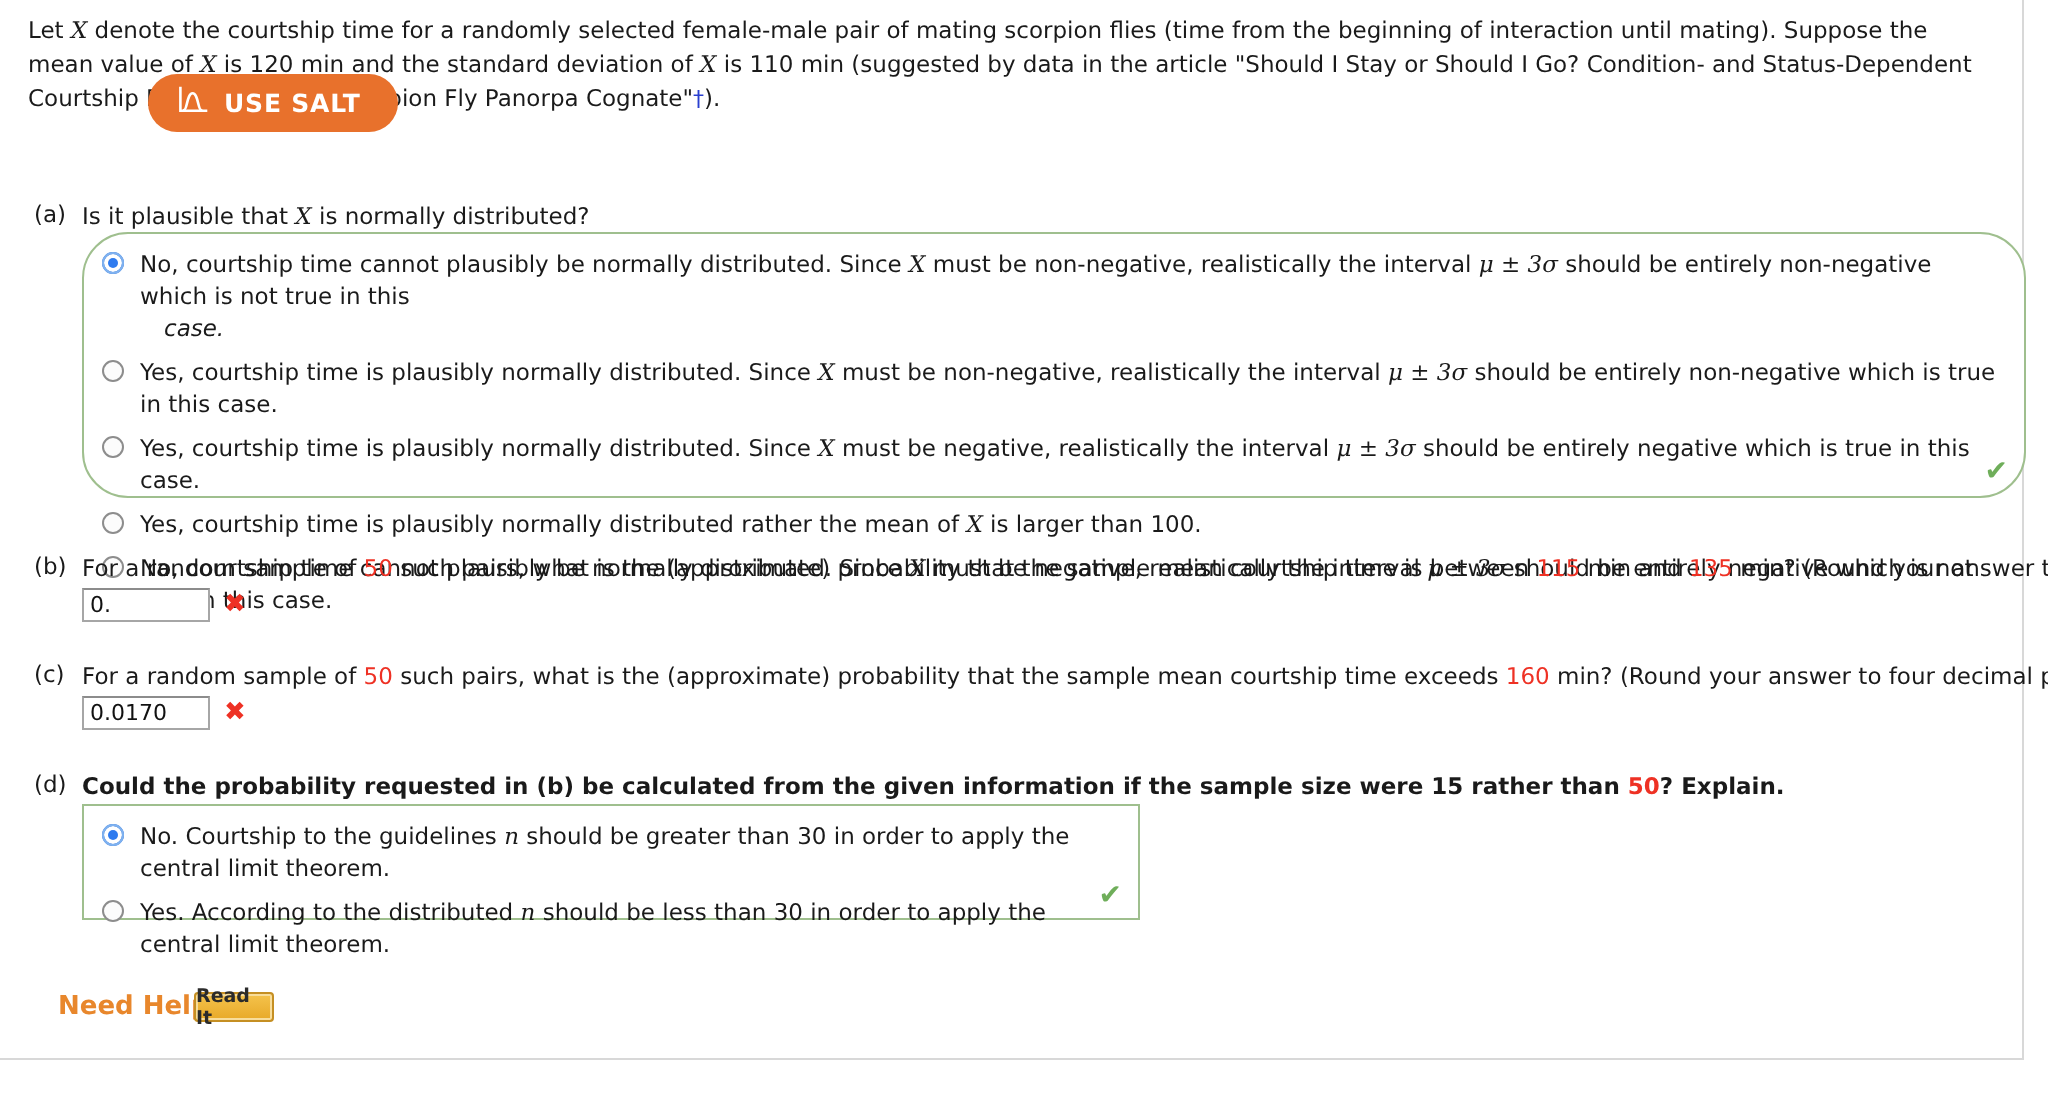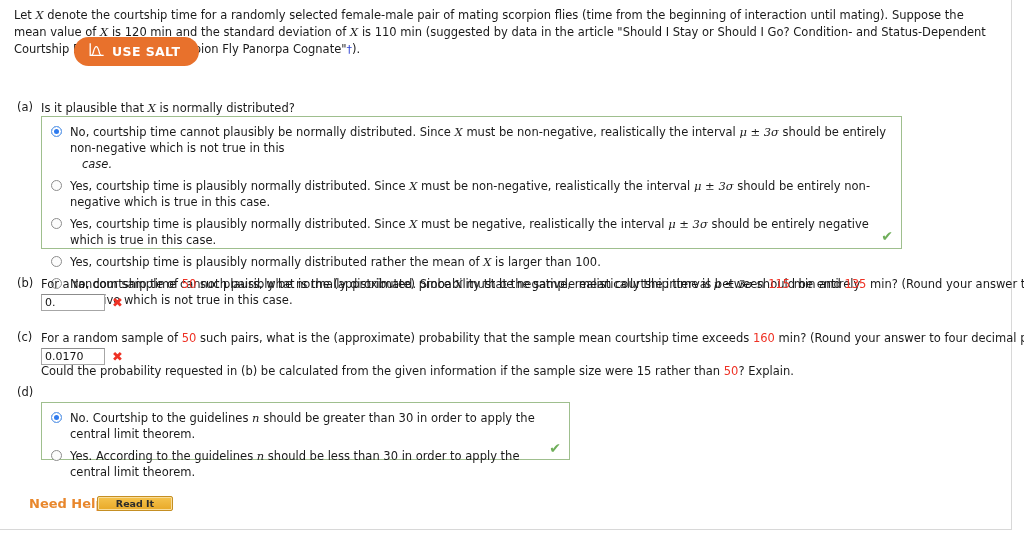--- a/index.html
+++ b/index.html
@@ -186,21 +186,21 @@
     left: 29px;
     top: 496px;
     font-size: 13px;
     font-weight: bold;
     color: #e8872c;
   }
   .read-it {
     position: absolute;
     left: 97px;
     top: 496px;
-    width: 76px;
+    width: 40px;
     height: 15px;
     border: 1px solid #c58f23;
     background: linear-gradient(#f5c34d, #e8a928);
     border-radius: 2px;
     font-size: 9.5px;
     font-weight: bold;
     color: #2b2b2b;
     display: flex;
     align-items: center;
     justify-content: center;
@@ -229,21 +229,21 @@
       </span>
       <span>USE SALT</span>
     </div>
 
     <div class="part" style="top:0;">
       <div class="part-label" style="top:100px;">(a)</div>
       <div class="part-text" style="top:100px;">
         <span>Is it plausible that </span><i>X</i><span> is normally distributed?</span>
       </div>
 
-      <div class="optbox" style="left:41px; top:116px; width:861px; height:133px;">
+      <div class="optbox" style="left:41px; top:116px; width:972px; height:133px;border-radius:23px;">
         <div class="option-row" style="padding:7px 10px 0 9px;">
           <span class="radio checked"></span>
           <span class="opt-label">
             <span>No, courtship time cannot plausibly be normally distributed. Since </span><i>X</i><span> must be non-negative, realistically the interval </span><span class="mu">μ ± 3σ</span><span> should be entirely non-negative which is not true in this</span><br>
             <span style="display:inline-block; margin-left:12px;font-style:italic;">case.</span>
           </span>
         </div>
 
         <div class="option-row" style="padding:6px 10px 0 9px;">
           <span class="radio"></span>
@@ -290,35 +290,35 @@
       <div class="part-label" style="top:330px;">(c)</div>
       <div class="part-text" style="top:330px;">
         <span>For a random sample of </span><span class="num-red">50</span><span> such pairs, what is the (approximate) probability that the sample mean courtship time exceeds </span><span class="num-red">160</span><span> min? (Round your answer to four decimal places.)</span>
       </div>
       <input class="ans-input" style="left: 41px; top: 348px;" value="0.0170">
       <span class="x-mark" style="left:112px; top:350px;">✖</span>
     </div>
 
     <div class="part">
       <div class="part-label" style="top:385px;">(d)</div>
-      <div class="part-text" style="top:363px;">
+      <div class="part-text" style="top:385px;font-weight:bold;">
         <span>Could the probability requested in (b) be calculated from the given information if the sample size were 15 rather than </span><span class="num-red">50</span><span>? Explain.</span>
       </div>
 
       <div class="optbox" style="left:41px; top:402px; width:529px; height:58px;">
         <div class="option-row" style="padding:7px 10px 0 9px;">
           <span class="radio checked"></span>
           <span class="opt-label">
             <span>No. Courtship to the guidelines </span><i>n</i><span> should be greater than 30 in order to apply the central limit theorem.</span>
           </span>
         </div>
         <div class="option-row" style="padding:6px 10px 0 9px;">
           <span class="radio"></span>
           <span class="opt-label">
-            <span>Yes. According to the guidelines </span><i>n</i><span> should be less than 30 in order to apply the central limit theorem.</span>
+            <span>Yes. According to the distributed </span><i>n</i><span> should be less than 30 in order to apply the central limit theorem.</span>
           </span>
         </div>
         <span class="check-mark" style="right:8px; bottom:4px;">✔</span>
       </div>
     </div>
 
     <div class="need-help">Need Help?</div>
     <div class="read-it">Read It</div>
 
   </div>

